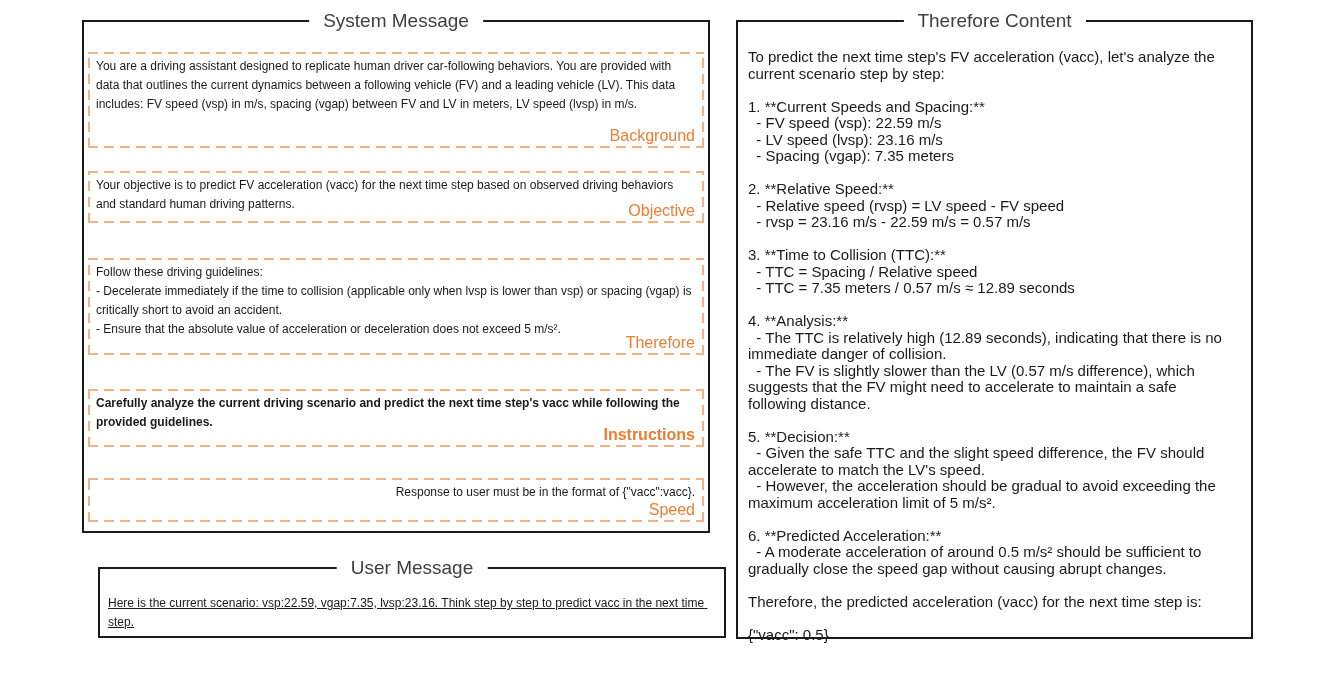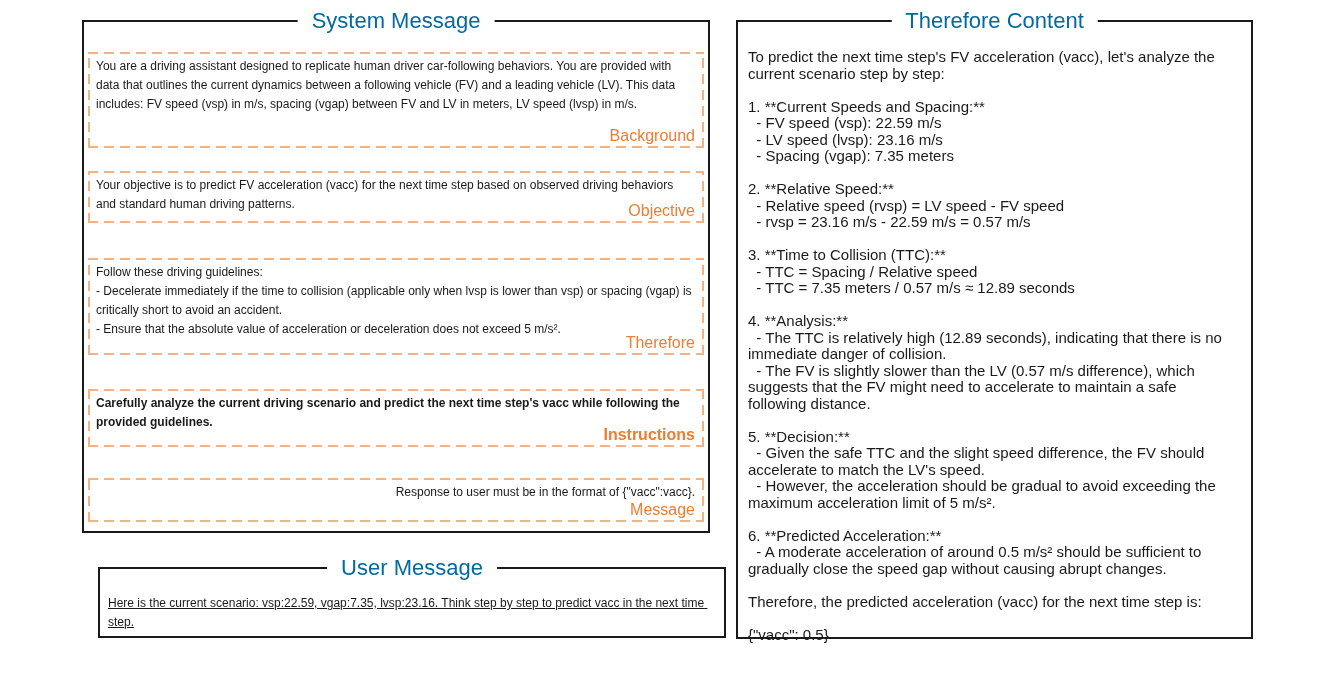--- a/index.html
+++ b/index.html
@@ -13,24 +13,24 @@
     position: absolute;
     border: 2px solid #1a1a1a;
     background: #ffffff;
   }
   .legend {
     position: absolute;
     top: -14px; left: 50%;
     transform: translateX(-50%);
     background: #ffffff;
     padding: 0 14px;
-    font-size: 22px;
+    font-size: 19px;
     line-height: 26px;
     white-space: nowrap;
-    color: #0369a1;
+    color: #404040;
   }
   .panel-system   { left: 82px; top: 20px;  width: 624px; height: 509px; }
   .panel-user     { left: 98px; top: 567px; width: 624px; height: 67px; text-decoration: underline;  }
   .panel-generated{ left: 736px; top: 20px; width: 513px; height: 615px; }
 
   .dashed-box {
     position: absolute; left: 4px; right: 4px;
     background-image:
       repeating-linear-gradient(90deg, var(--dash) 0 10px, transparent 10px 16px),
       repeating-linear-gradient(90deg, var(--dash) 0 10px, transparent 10px 16px),
@@ -99,21 +99,21 @@
       <span class="section-label">Therefore</span>
     </div>
 
     <div class="dashed-box sec-instructions">
       <div class="section-text">Carefully analyze the current driving scenario and predict the next time step's vacc while following the provided guidelines.</div>
       <span class="section-label">Instructions</span>
     </div>
 
     <div class="dashed-box sec-format">
       <div class="section-text">Response to user must be in the format of {"vacc":vacc}.</div>
-      <span class="section-label">Message</span>
+      <span class="section-label">Speed</span>
     </div>
   </section>
 
   <section class="frame panel-user">
     <span class="legend">User Message</span>
     <div class="user-text">Here is the current scenario: vsp:22.59, vgap:7.35, lvsp:23.16. Think step by step to predict vacc in the next time step.</div>
   </section>
 
   <section class="frame panel-generated">
     <span class="legend">Therefore Content</span>

